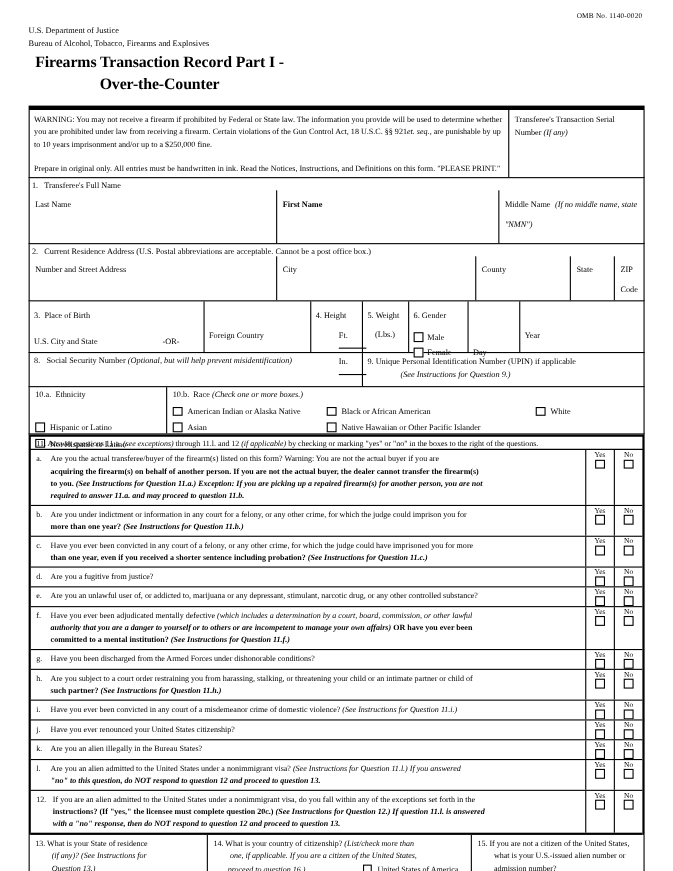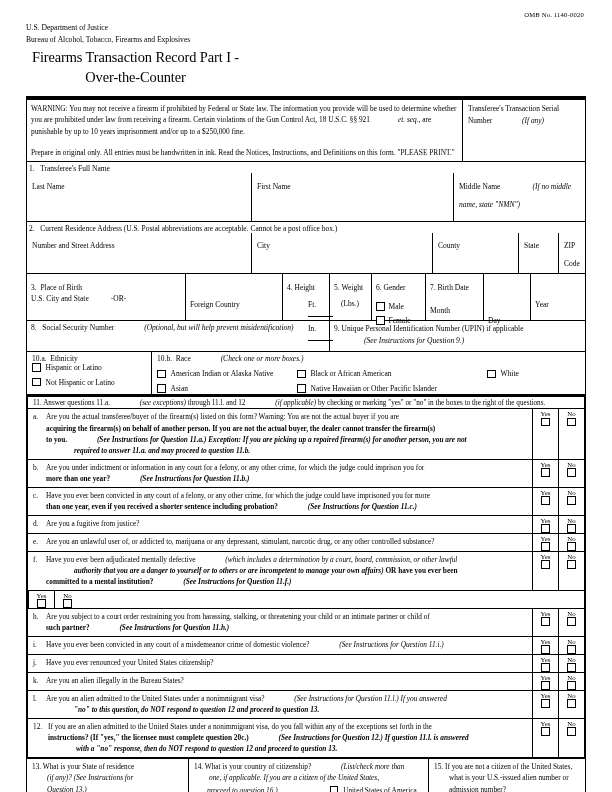--- a/index.html
+++ b/index.html
@@ -40,21 +40,21 @@
   .head-left {
     width: 252px;
     font-size: 7.6px;
     line-height: 1.62;
     padding-top: 1px;
   }
   .head-right {
     flex: 1;
     text-align: center;
     font-family: "Liberation Serif", "DejaVu Serif", serif;
-    font-weight: normal;
+    font-weight: bold;
     font-size: 14.4px;
     line-height: 1.42;
     letter-spacing: -0.1px;
     padding-left: 6px;
   }
 
   .thickbar {
     height: 4px;
     background: #000;
     margin-top: 8px;
@@ -74,21 +74,21 @@
     line-height: 1.63;
   }
   .warn-main .p2 { margin-top: 9px; }
   .warn-side {
     width: 114px;
     border-left: 1.1px solid #000;
     padding: 3px 3px 2px 5px;
     font-size: 7.4px;
     line-height: 1.75;
   }
-  .ital { font-style: italic; padding-left: 28px; }
+  .ital { font-style: italic; }
   .bld  { font-weight: normal; }
 
   
   .sectA {
     text-align: center;
     font-weight: bold;
     font-size: 7.9px;
     padding: 1.5px 0 1.5px;
     border-bottom: 1.1px solid #000;
     letter-spacing: .1px;
@@ -100,21 +100,21 @@
 
   .q-label {
     font-size: 7.5px;
     line-height: 1.35;
   }
 
   
   .namerow { display: flex; height: 48px; }
   .namerow > div { padding: 2px 0 0 5px; box-sizing: border-box; }
   .nm-last  { width: 224px; }
-  .nm-first { width: 202px; border-left: 1.1px solid #000; }
+  .nm-first { width: 202px; border-left: 1.1px solid #000; font-weight: bold; }
   .nm-mid   { flex: 1; border-left: 1.1px solid #000; }
   .name-head { font-size: 7.5px; padding-left: 2px; padding-top: 2px; }
 
   
   .addrrow { display: flex; height: 40px; }
   .addrrow > div { padding: 1px 0 0 5px; box-sizing: border-box; }
   .ad-num { width: 224px; }
   .ad-city { width: 181px; border-left: 1.1px solid #000; }
   .ad-cnty { width: 86px; border-left: 1.1px solid #000; }
   .ad-st  { width: 40px; border-left: 1.1px solid #000; }
@@ -128,20 +128,22 @@
   .bi-ht    { width: 47px; border-left: 1.1px solid #000; }
   .bi-wt    { width: 42px; border-left: 1.1px solid #000; }
   .bi-gen   { width: 54px; border-left: 1.1px solid #000; }
   .bi-mo    { width: 58px; border-left: 1.1px solid #000; }
   .bi-day   { width: 47px; border-left: 1.1px solid #000; }
   .bi-yr    { flex: 1; border-left: 1.1px solid #000; }
 
   .placeline {
     display: flex;
     font-size: 7.5px;
+    margin-top: 12px;
+    gap: 37px;
   }
   .or-tag { margin-left: 22px; }
 
   .ftin { font-size: 7.5px; margin-top: 6px; }
   .ftin div { margin-bottom: 6px; margin-left: 21px; }
   .uline { display: inline-block; border-bottom: 1px solid #000; width: 25px; vertical-align: -1px; }
 
   .ckbox {
     display: inline-block;
     width: 8.5px; height: 8.5px;
@@ -159,21 +161,21 @@
   .ssnrow > div { box-sizing: border-box; padding: 2px 0 0 4px; font-size: 7.5px; }
   .ssn-l { width: 302px; }
   .ssn-r { flex: 1; border-left: 1.1px solid #000; line-height: 1.55; }
   .ssn-r .ind { display: block; padding-left: 30px; }
 
   
   .ethrow { display: flex; height: 42px; }
   .ethrow > div { box-sizing: border-box; padding: 2px 0 0 5px; font-size: 7.5px; }
   .eth-l { width: 124px; }
   .eth-r { flex: 1; border-left: 1.1px solid #000; }
-  .eth-opt { margin-top: 0; font-family: Liberation Serif, serif; }
+  .eth-opt { margin-top: 21px; font-family: Liberation Serif, serif; }
   .eth-opt div { margin-bottom: 5.5px; }
   .eth-opt .ckbox { margin-right: 5px; }
   .race-grid { margin-top: 6px; position: relative; font-size: 7.5px; }
   .race-line { display: flex; margin-bottom: 5.5px; }
   .rc { display: flex; align-items: center; }
   .rc .ckbox { margin-right: 5px; }
   .rc1 { width: 140px; }
   .rc2 { width: 190px; }
 
   
@@ -319,24 +321,20 @@
     <div class="bi-wt">
       <span class="q-label"><span>5.</span>&nbsp;<span>Weight</span></span>
       <div class="q-label" style="margin-top:5px;padding-left:7px;">(Lbs.)</div>
     </div>
     <div class="bi-gen">
       <span class="q-label"><span>6.</span>&nbsp;<span>Gender</span></span>
       <div class="gend-line">
         <div><span class="ckbox"></span><span>Male</span></div>
         <div><span class="ckbox"></span><span>Female</span></div>
       </div>
-    </div>
-    <div class="bi-mo">
-      <span class="q-label"><span>7.</span>&nbsp;<span>Birth Date</span></span>
-      <div class="q-label" style="margin-top:12px;">Month</div>
     </div>
     <div class="bi-day">
       <div class="q-label" style="margin-top:40px;">Day</div>
     </div>
     <div class="bi-yr">
       <div class="q-label" style="margin-top:24px;">Year</div>
     </div>
   </div>
 
   <div class="bx rowline ssnrow">
@@ -447,20 +445,23 @@
       <div class="qrow">
         <div class="qtext">
           <div><span class="lt">f.</span><span>Have you ever been adjudicated mentally defective  </span><span class="ital">(which includes a determination by a court, board, commission, or other lawful</span></div>
           <div class="hang"><span class="ital">authority that you are a danger to yourself or to others or are incompetent to manage your own affairs)</span><span> OR have you ever been</span></div>
           <div class="hang"><span>committed to a mental institution?  </span><span class="ital">(See Instructions for Question 11.f.)</span></div>
         </div>
         <div class="yn"><span>Yes</span><span class="ckbox"></span></div>
         <div class="yn"><span>No</span><span class="ckbox"></span></div>
       </div>
       <div class="qrow">
+        <div class="qtext">
+          <div><span class="lt">g.</span><span>Have you been discharged from the Armed Forces under dishonorable conditions?</span></div>
+        </div>
         <div class="yn"><span>Yes</span><span class="ckbox"></span></div>
         <div class="yn"><span>No</span><span class="ckbox"></span></div>
       </div>
       <div class="qrow">
         <div class="qtext">
           <div><span class="lt">h.</span><span>Are you subject to a court order restraining you from harassing, stalking, or threatening your child or an intimate partner or child of</span></div>
           <div class="hang"><span>such partner?  </span><span class="ital">(See Instructions for Question 11.h.)</span></div>
         </div>
         <div class="yn"><span>Yes</span><span class="ckbox"></span></div>
         <div class="yn"><span>No</span><span class="ckbox"></span></div>

